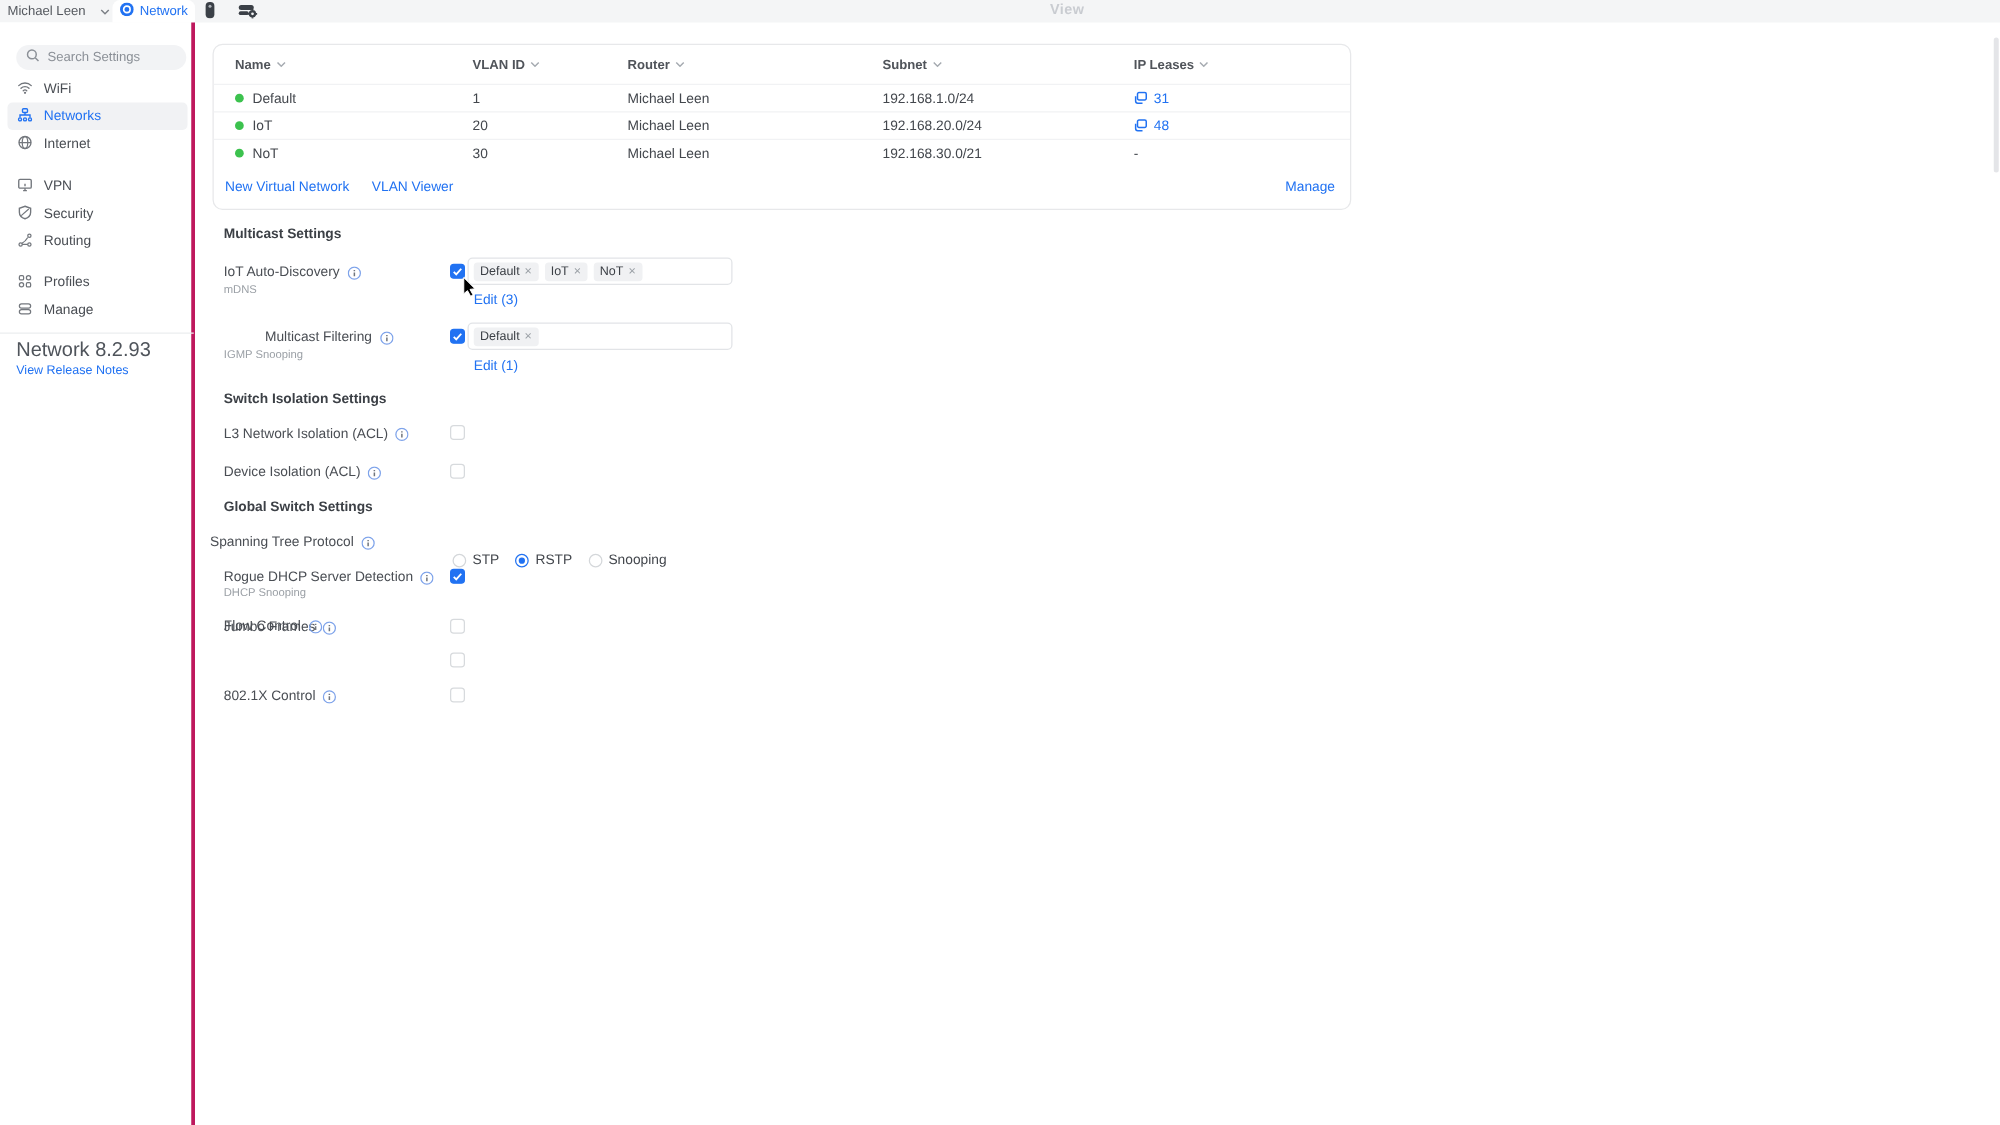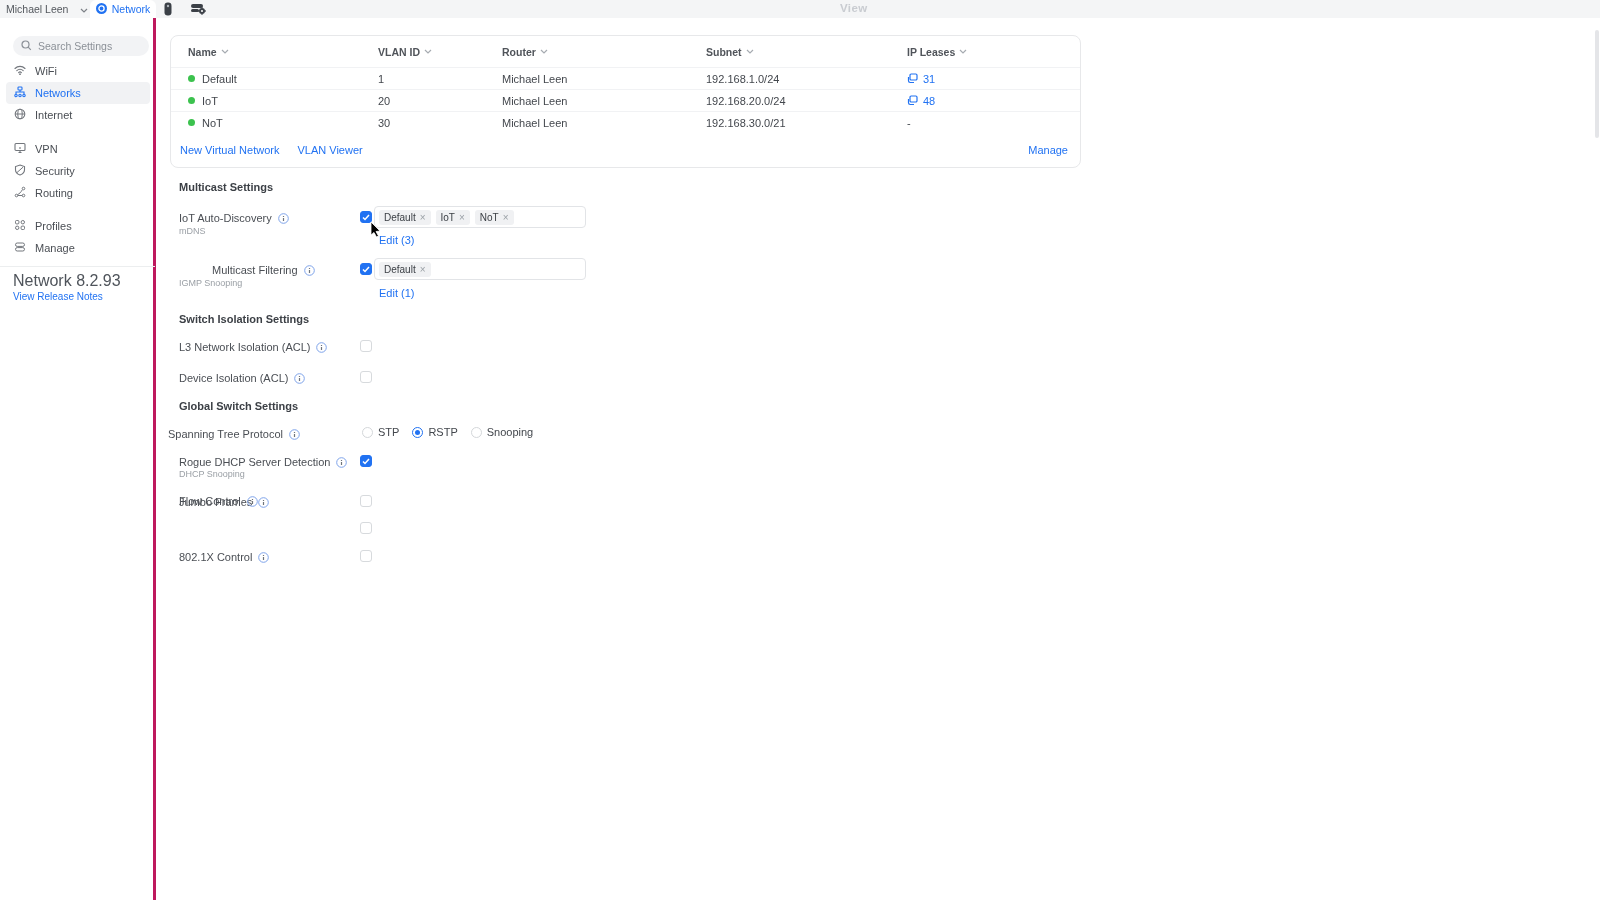--- a/index.html
+++ b/index.html
@@ -62,21 +62,21 @@
   .checkbox.checked { background:#2172f2; border-color:#2172f2; display:flex;
     align-items:center; justify-content:center; }
   .taginput { position:absolute; width:212px; height:22px; border:1px solid #e2e4e7;
     border-radius:4px; background:#fff; display:flex; align-items:center; gap:5px;
     padding-left:4px; cursor:text; }
   .tag { height:15px; background:#f0f1f3; border-radius:3px; display:flex; align-items:center;
     padding:0 5px; font-size:10px; color:#3c4046; gap:4px; }
   .tag .x { color:#9aa0a6; font-size:10px; cursor:pointer; }
   .tag .x::after { content:"×"; }
   .editlnk { position:absolute; color:#2172f2; cursor:pointer; }
-  .radiorow { position:absolute; display:flex; align-items:center; gap:13px; }
+  .radiorow { position:absolute; display:flex; align-items:center; gap:13px;margin-top:16px; }
   .radio-opt { display:flex; align-items:center; gap:5px; cursor:pointer; }
   .radio { width:11px; height:11px; border-radius:50%; border:1px solid #d4d7da; background:#fff; }
   .radio.sel { border:1px solid #2172f2; display:flex; align-items:center; justify-content:center; }
   .radio.sel::after { content:""; width:5px; height:5px; border-radius:50%; background:#2172f2; }
 
   .scrollthumb { position:absolute; right:1px; top:30px; width:4px; height:108px;
     background:#e4e5e8; border-radius:2px; }
   .cursor { position:absolute; left:370px; top:221px; }
 </style>
 </head>

